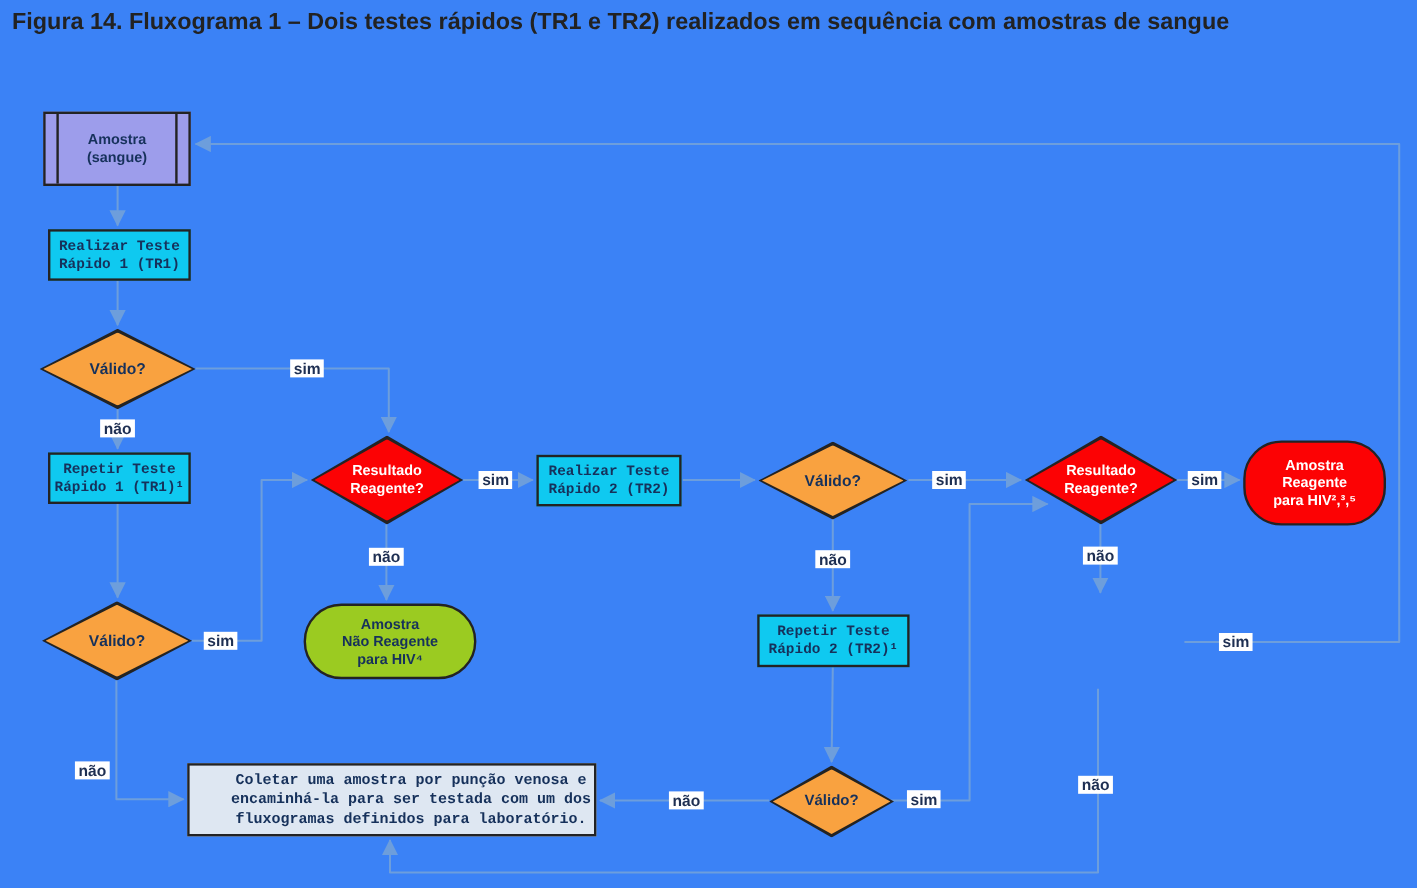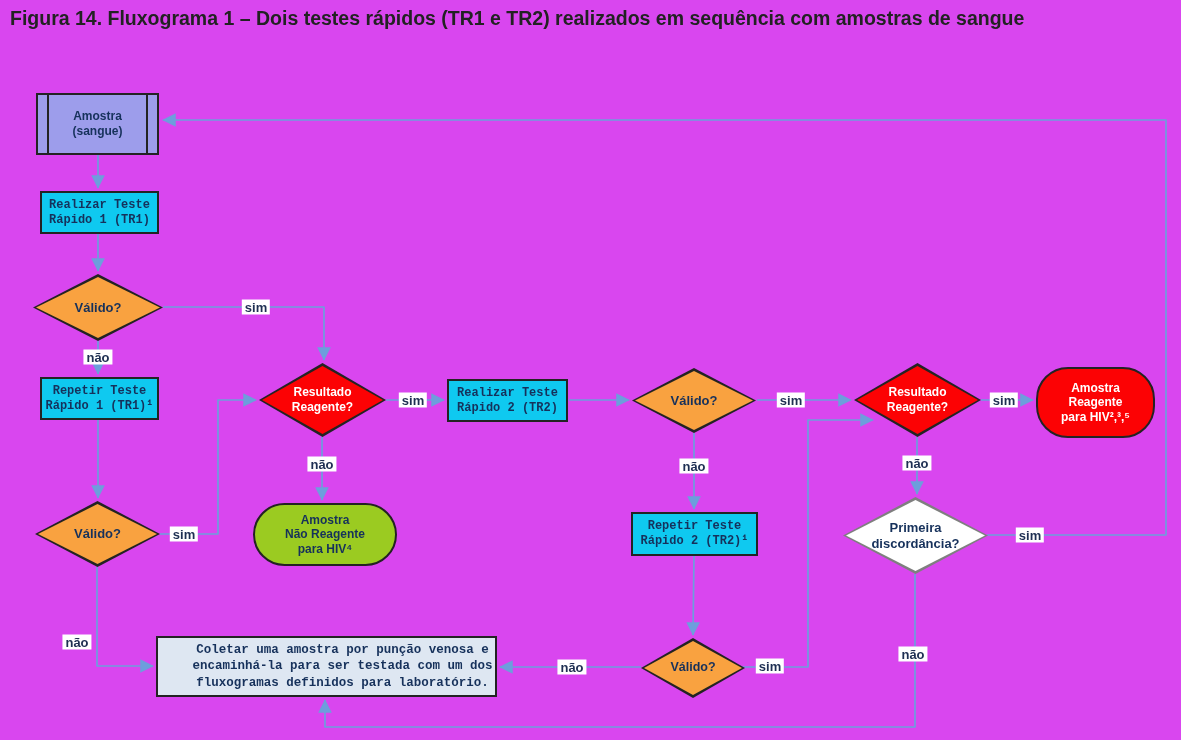--- a/index.html
+++ b/index.html
@@ -1,17 +1,17 @@
 <!DOCTYPE html>
 <html><head>
 <meta charset="utf-8">
 <style>
   html,body{margin:0;padding:0;background:#ffffff;}
   .stage{
-    position:relative;width:1181px;height:740px;background:#d946ef;overflow:hidden;
+    position:relative;width:1181px;height:740px;background:#3b82f6;overflow:hidden;
     font-family:"Liberation Sans",sans-serif;
   }
   .title{
     position:absolute;left:10px;top:6px;width:1100px;
     font-size:19.5px;font-weight:bold;color:#222222;line-height:1.28;
   }
   svg.wires{position:absolute;left:0;top:0;}
   svg.wires polyline{fill:none;stroke:#6D9EDC;stroke-width:1.7;stroke-linejoin:round;}
 
   .node{position:absolute;display:flex;align-items:center;justify-content:center;box-sizing:border-box;}
@@ -147,25 +147,20 @@
     <span class="nl">Resultado
 Reagente?</span>
   </div>
 
   <div class="node pill light" style="--fill:#FC0204;left:1036px;top:367px;width:119px;height:71px">
     <span class="nl">Amostra
 Reagente
 para HIV²,³,⁵</span>
   </div>
 
-  <div class="node diamond" style="left:843px;top:497px;width:145px;height:77px">
-    <i class="d-bg" style="--fill:#FFFFFF;--bc:#7F7F7F"></i>
-    <span class="nl" style="font-size:13px">Primeira
-discordância?</span>
-  </div>
 
   <span class="elabel" style="left:256px;top:307px">sim</span>
   <span class="elabel" style="left:98px;top:357px">não</span>
   <span class="elabel" style="left:413px;top:400px">sim</span>
   <span class="elabel" style="left:322px;top:464px">não</span>
   <span class="elabel" style="left:184px;top:534px">sim</span>
   <span class="elabel" style="left:77px;top:642px">não</span>
   <span class="elabel" style="left:791px;top:400px">sim</span>
   <span class="elabel" style="left:694px;top:466px">não</span>
   <span class="elabel" style="left:572px;top:667px">não</span>

